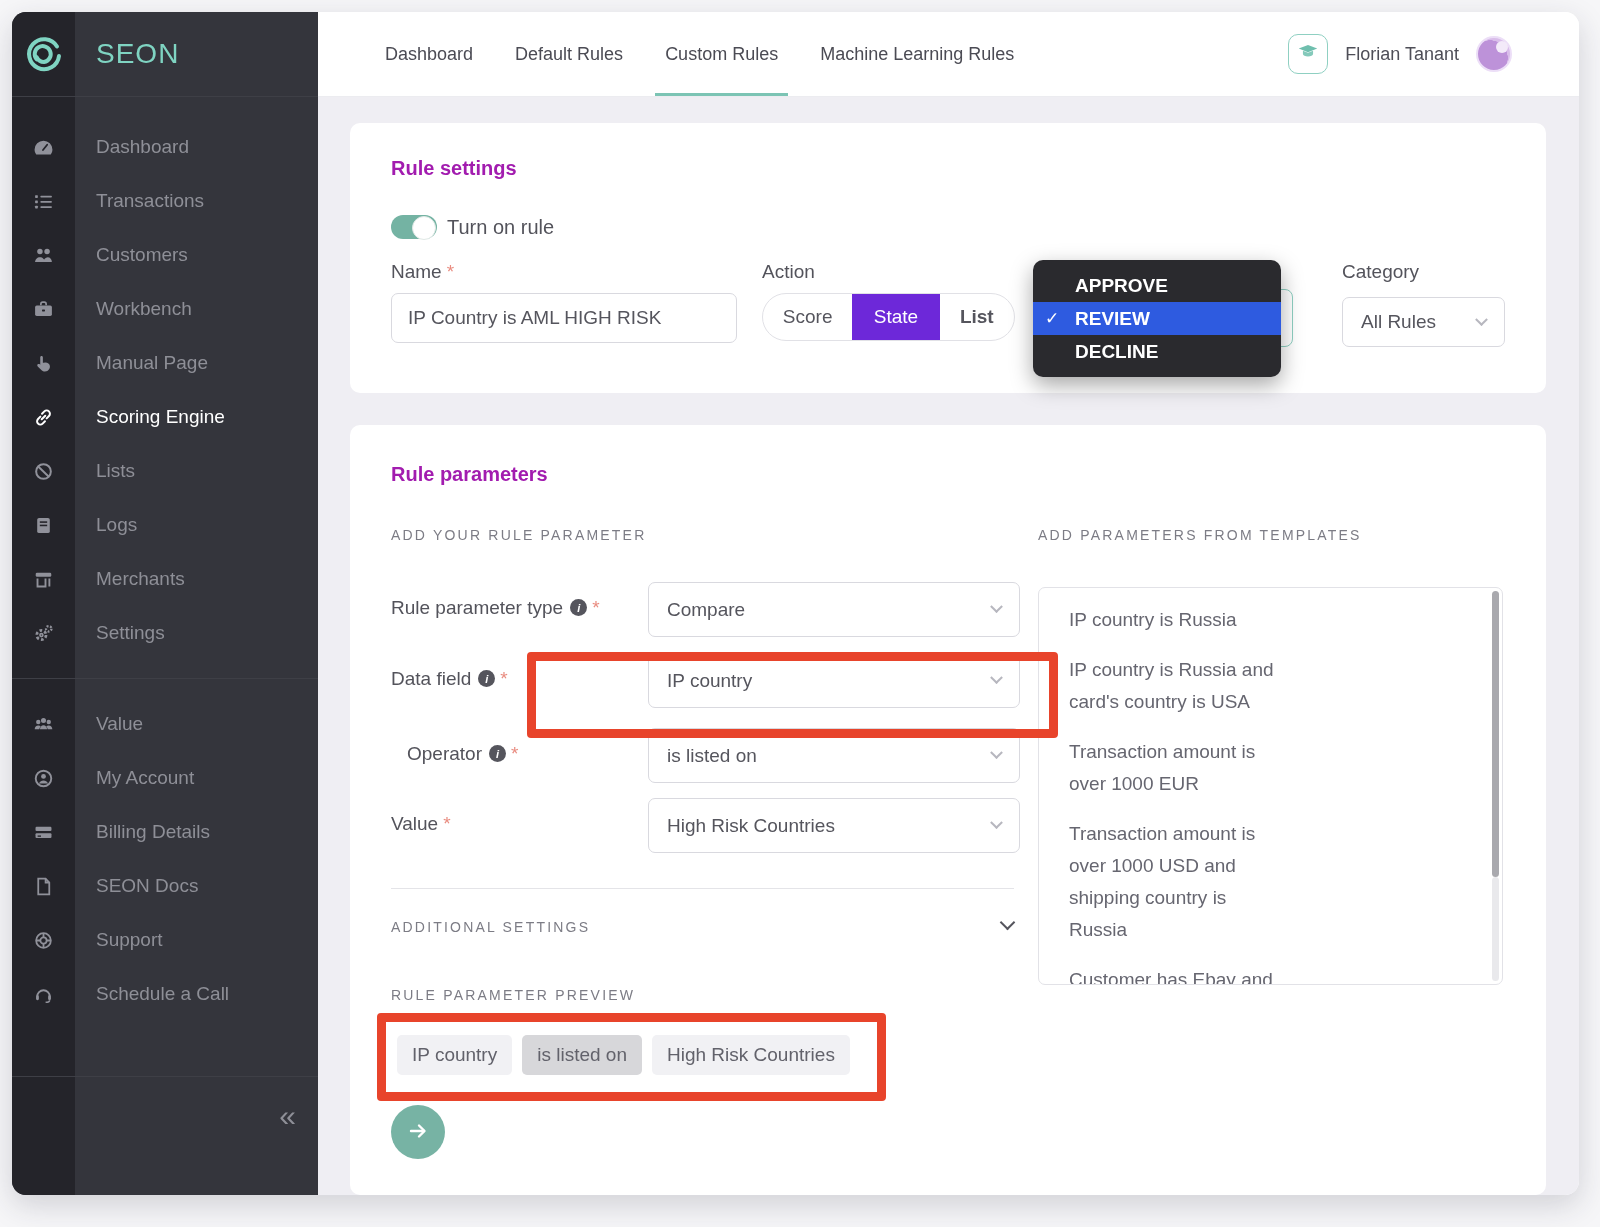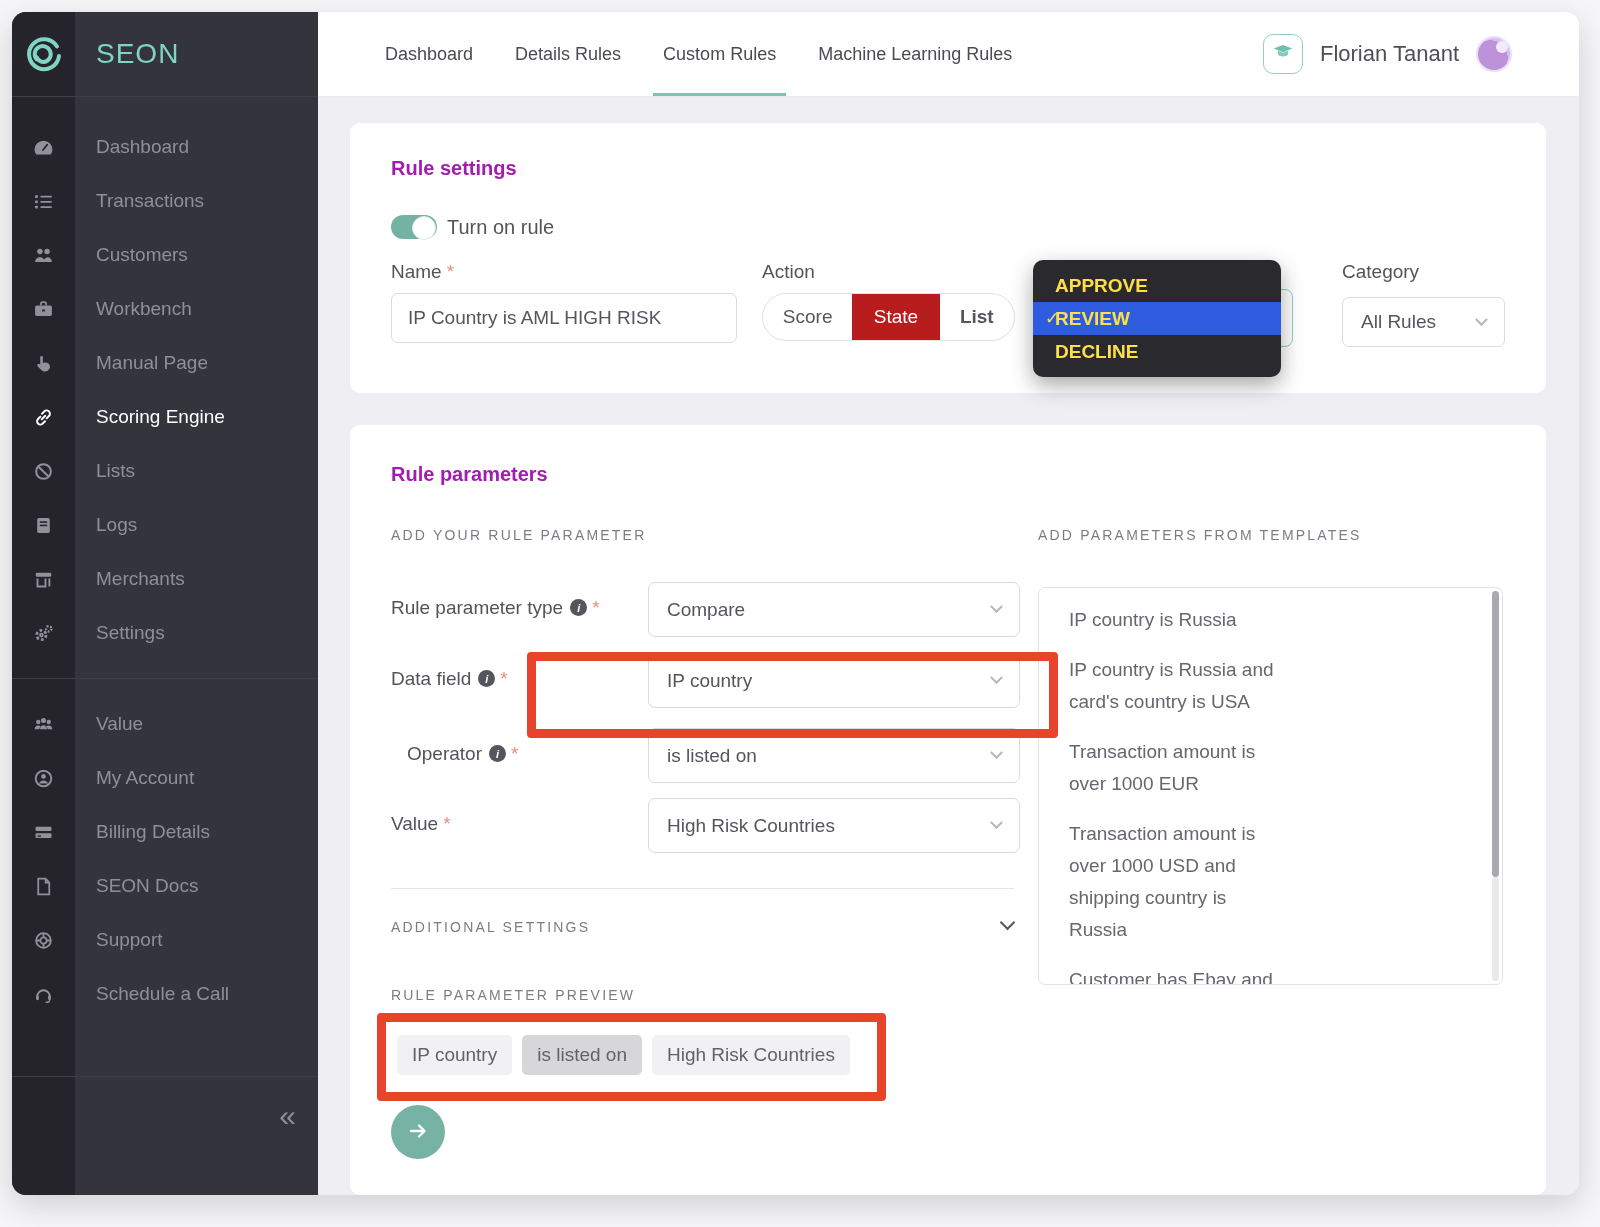--- a/index.html
+++ b/index.html
@@ -29,21 +29,21 @@
     display:flex;flex-direction:column;}
   .header{height:85px;background:#fff;border-bottom:1px solid #ececf0;
     display:flex;align-items:center;flex:none;}
   .tabs{display:flex;gap:22px;margin-left:57px;height:100%;}
   .tab{display:flex;align-items:center;padding:3px 10px 0 10px;font-size:18px;color:#4b4b54;
     border-bottom:3px solid transparent;cursor:pointer;white-space:nowrap;}
   .tab.active{border-bottom-color:#7cc4b4;}
   .user{margin-left:auto;margin-right:67px;display:flex;align-items:center;gap:17px;}
   .academy-btn{width:40px;height:40px;border:1.5px solid #8fd0c2;border-radius:10px;
     display:flex;align-items:center;justify-content:center;color:#6fbfae;cursor:pointer;background:#fff;}
-  .user-name{font-size:22px;color:#4e4e57;}
+  .user-name{font-size:18px;color:#4e4e57;}
   .avatar{width:36px;height:36px;border-radius:50%;border:2px solid #ecdef7;
     background:radial-gradient(circle at 38% 62%,#bd92d9 62%,#d9bdea 63%);position:relative;cursor:pointer;}
   .avatar::after{content:"";position:absolute;right:2px;top:3px;width:12px;height:12px;
     border-radius:50%;background:#f3eaf9;}
   
   .content{position:relative;flex:1;background:#efeef3;}
   .card{position:absolute;background:#fff;border-radius:10px;}
   .card1{left:32px;top:26px;width:1196px;height:270px;}
   .card2{left:32px;top:328px;width:1196px;height:770px;}
   .abs{position:absolute;}
@@ -63,26 +63,26 @@
   .text-input{border:1px solid #d9d9df;border-radius:7px;padding:0 16px;font-size:19px;
     color:#55555d;font-family:"Liberation Sans",sans-serif;outline:none;}
   
   .toggle{width:46px;height:24px;border-radius:12px;background:#74b3a3;position:relative;cursor:pointer;}
   .toggle::after{content:"";position:absolute;right:1px;top:1px;width:22px;height:22px;
     border-radius:50%;background:#fff;border:1px solid #dfe8e5;}
   
   .segment{display:flex;border:1px solid #e1e1e6;border-radius:25px;overflow:hidden;background:#fff;}
   .seg-opt{display:flex;align-items:center;justify-content:center;font-size:19px;color:#55555d;
     cursor:pointer;}
-  .seg-opt.sel{background:#b91c1c;color:#fff;}
+  .seg-opt.sel{background:#6d28d9;color:#fff;}
   
   .popup{background:#2a2a2e;border-radius:10px;box-shadow:0 8px 22px rgba(0,0,0,.35);
     padding:9px 0;z-index:40;}
-  .popup-item{height:33px;display:flex;align-items:center;padding-left:22px;font-size:19px;
-    color:#fde047;font-weight:bold;cursor:pointer;position:relative;}
+  .popup-item{height:33px;display:flex;align-items:center;padding-left:42px;font-size:19px;
+    color:#ffffff;font-weight:bold;cursor:pointer;position:relative;}
   .popup-item.sel{background:#2e5be0;}
   .popup-check{position:absolute;left:12px;font-size:17px;font-weight:normal;}
   .ghost-select{border:1.5px solid #8fd0c2;border-radius:8px;background:#fff;z-index:1;}
   
   .divider{border-top:1px solid #e4e4e8;}
   .chip-row{display:flex;gap:10px;}
   .chip{background:#f1f1f4;border-radius:5px;padding:9px 15px;font-size:19px;color:#62626b;}
   .chip.mid{background:#d7d7da;}
   .red-rect{border:9px solid #e8442b;border-radius:4px;z-index:50;pointer-events:none;}
   .go-btn{width:54px;height:54px;border-radius:50%;background:#77b3a4;display:flex;
@@ -284,21 +284,21 @@
 
     <div class="side-divider-bottom"></div>
     <div class="collapse">«</div>
   </nav>
 
   <div class="main">
 
     <header class="header">
       <div class="tabs">
         <div class="tab">Dashboard</div>
-        <div class="tab">Details Rules</div>
+        <div class="tab">Default Rules</div>
         <div class="tab active">Custom Rules</div>
         <div class="tab">Machine Learning Rules</div>
       </div>
       <div class="user">
         <div class="academy-btn">
           <span>
             <svg width="22" height="22" viewBox="0 0 20 20" fill="currentColor">
                 <path d="M10 3.6l8.4 3.3L10 10.2 1.6 6.9z"></path>
                 <path d="M5.4 8.8v3.1c0 1.3 2.1 2.3 4.6 2.3s4.6-1 4.6-2.3V8.8l-4.6 1.8z" opacity="0.85"></path>
               </svg>

